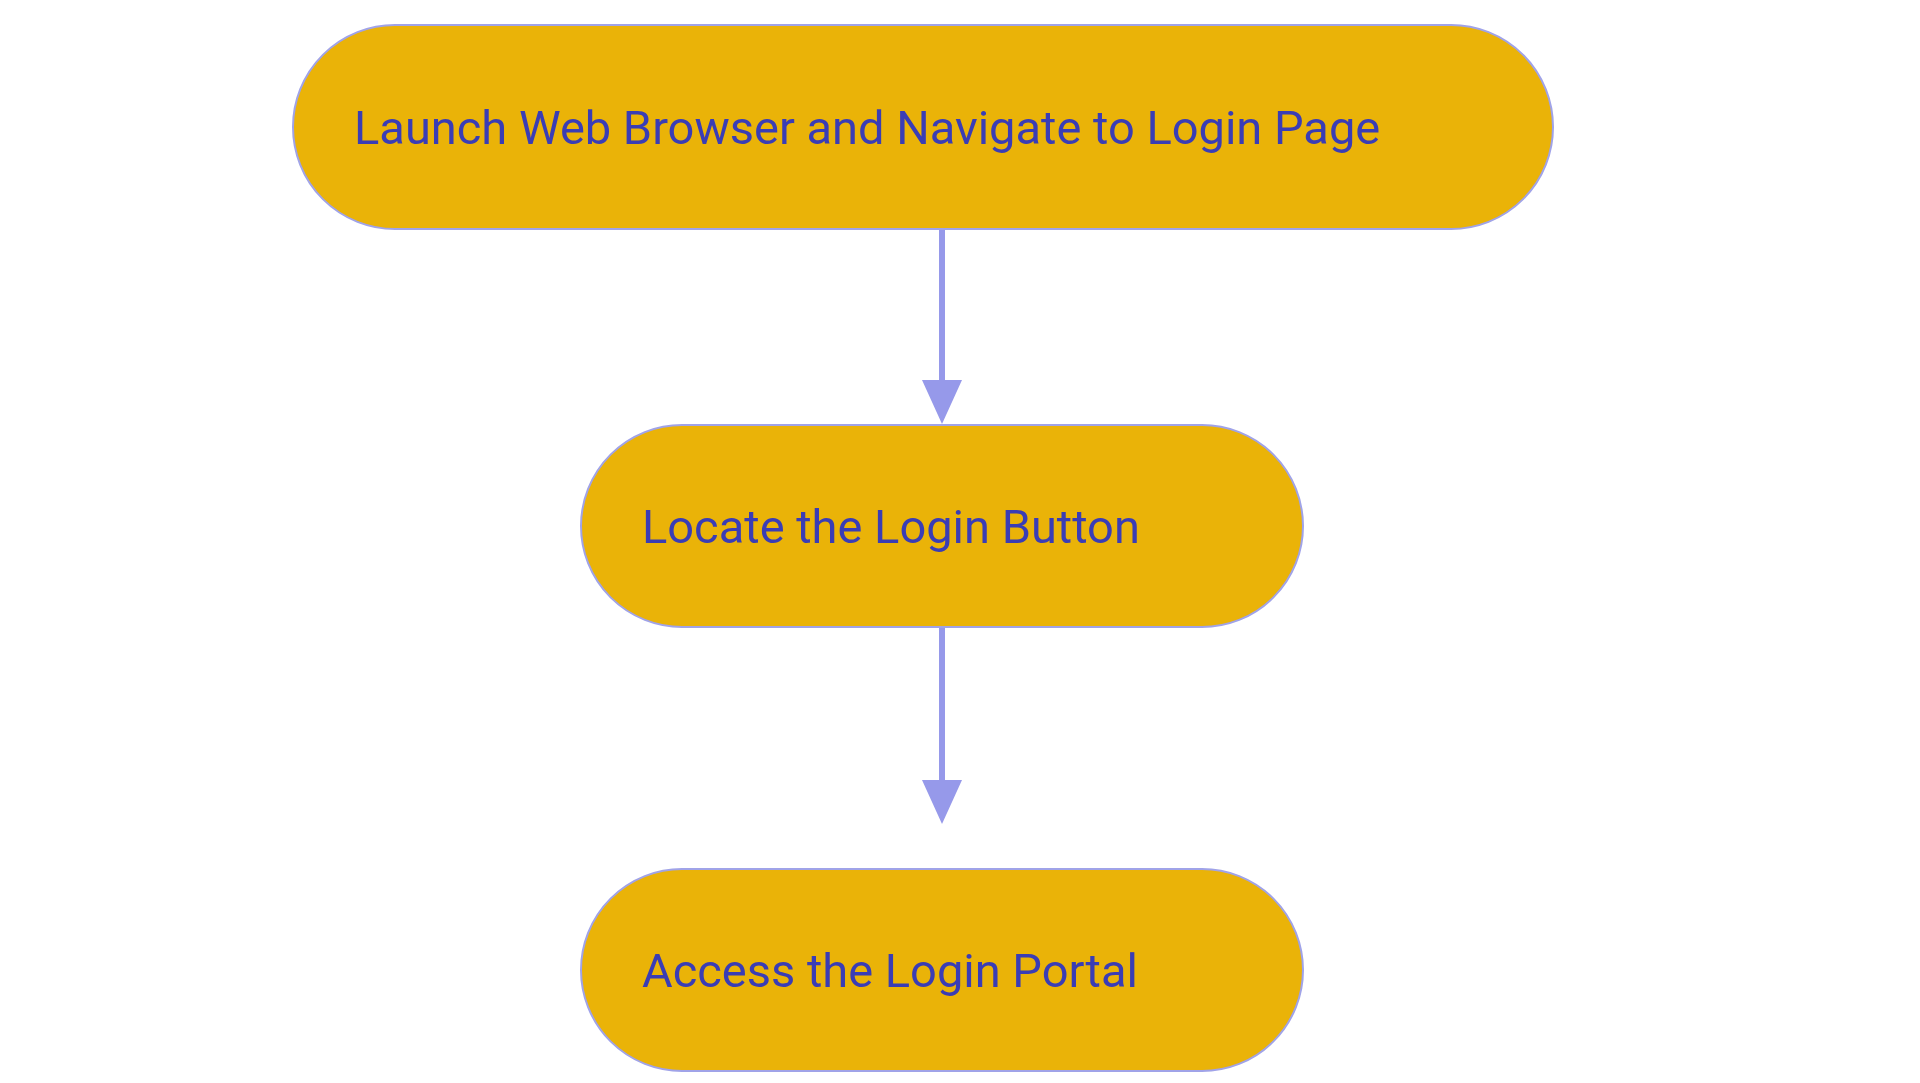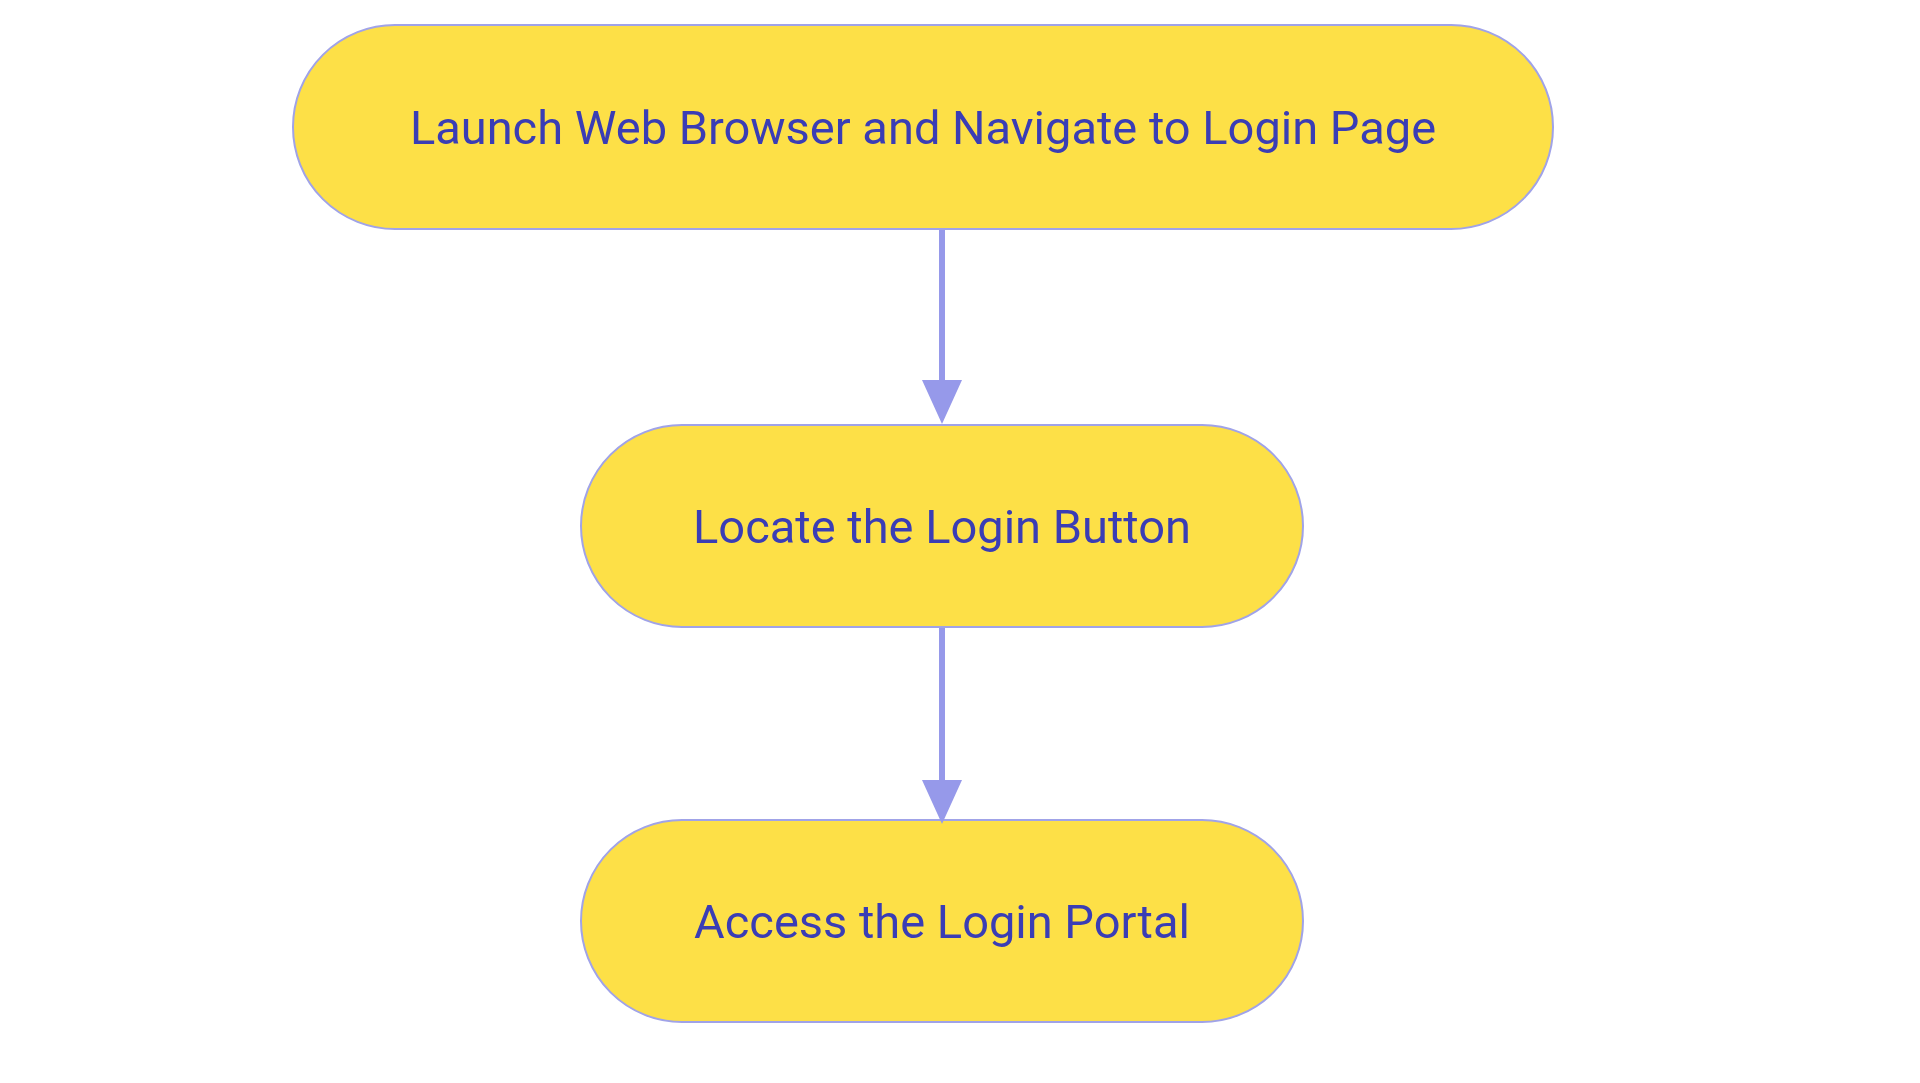--- a/index.html
+++ b/index.html
@@ -7,26 +7,26 @@
     padding: 0;
     width: 1920px;
     height: 1083px;
     background: #ffffff;
     font-family: -apple-system, BlinkMacSystemFont, "Segoe UI", Roboto, "Helvetica Neue", Arial, sans-serif;
     position: relative;
     overflow: hidden;
   }
   .node {
     position: absolute;
-    background: #fde047;
+    background: #eab308;
     border: 2px solid #a0a3e8;
     color: #3a3db5;
     display: flex;
     align-items: center;
-    justify-content: center;
+    justify-content: flex-start;
     text-align: center;
     box-sizing: border-box;
     font-weight: 400;
   }
   .node1 {
     left: 292px;
     top: 24px;
     width: 1262px;
     height: 206px;
     border-radius: 103px;
@@ -37,21 +37,21 @@
     left: 580px;
     top: 424px;
     width: 724px;
     height: 204px;
     border-radius: 102px;
     font-size: 47px;
     padding: 4px 60px;
   }
   .node3 {
     left: 580px;
-    top: 819px;
+    top: 868px;
     width: 724px;
     height: 204px;
     border-radius: 102px;
     font-size: 47px;
     padding: 0 60px;
   }
   .arrow {
     position: absolute;
     pointer-events: none;
   }

